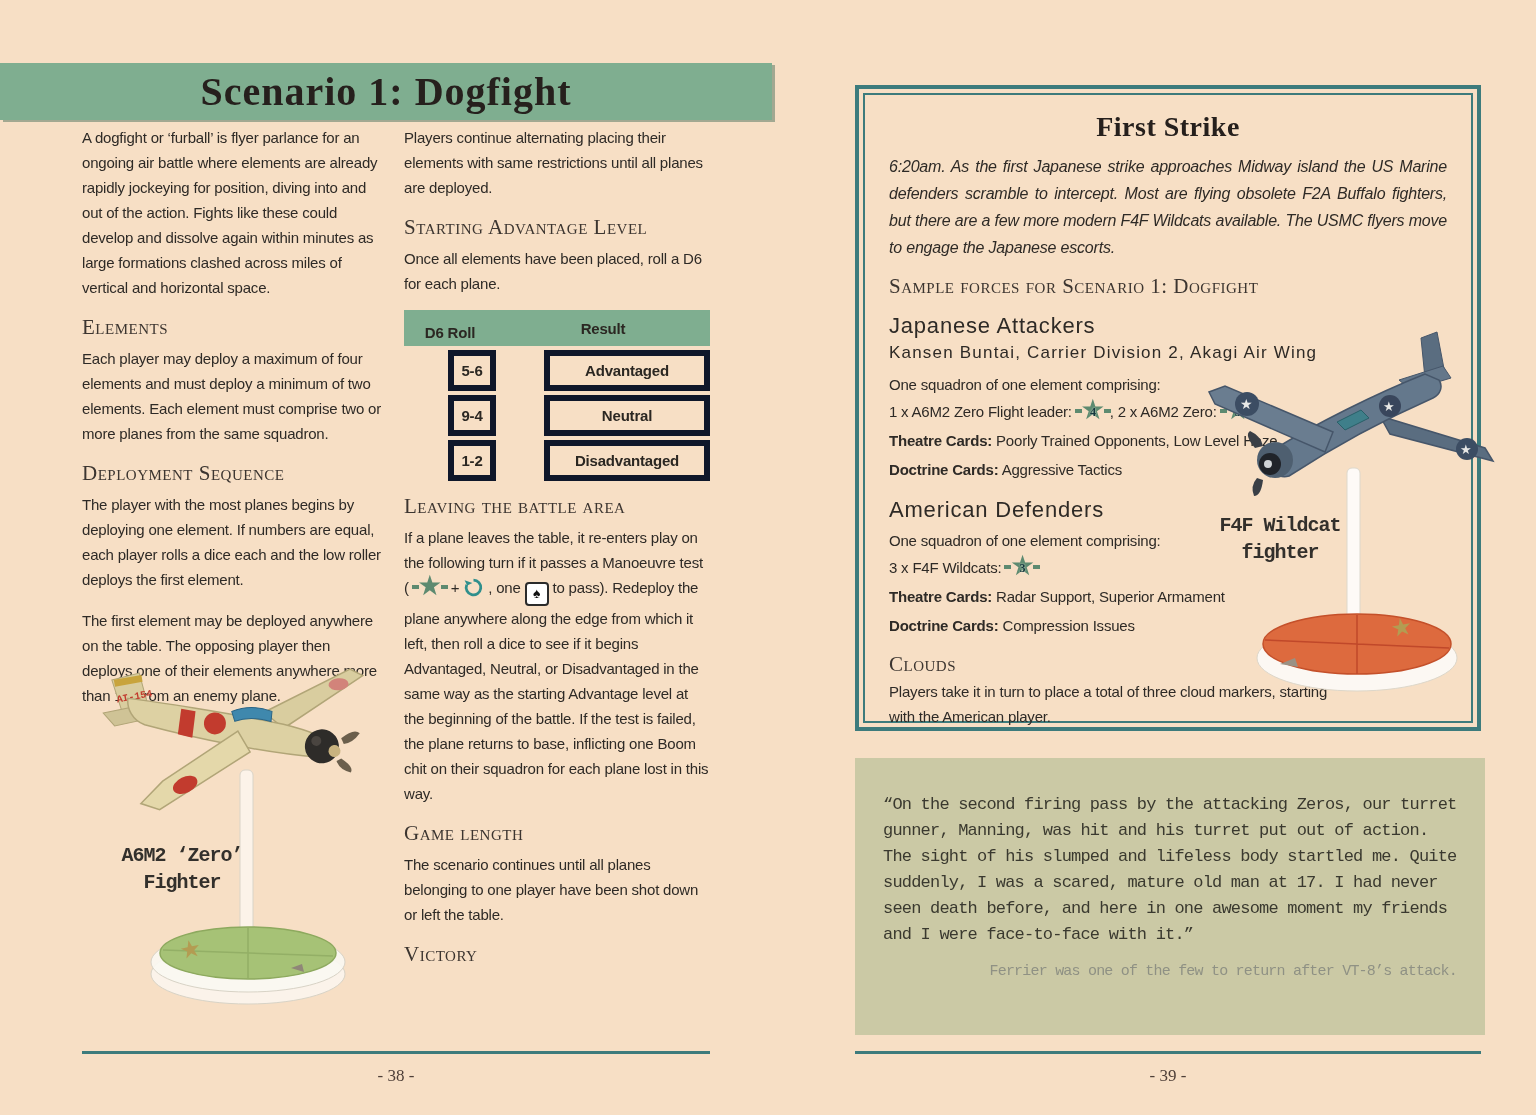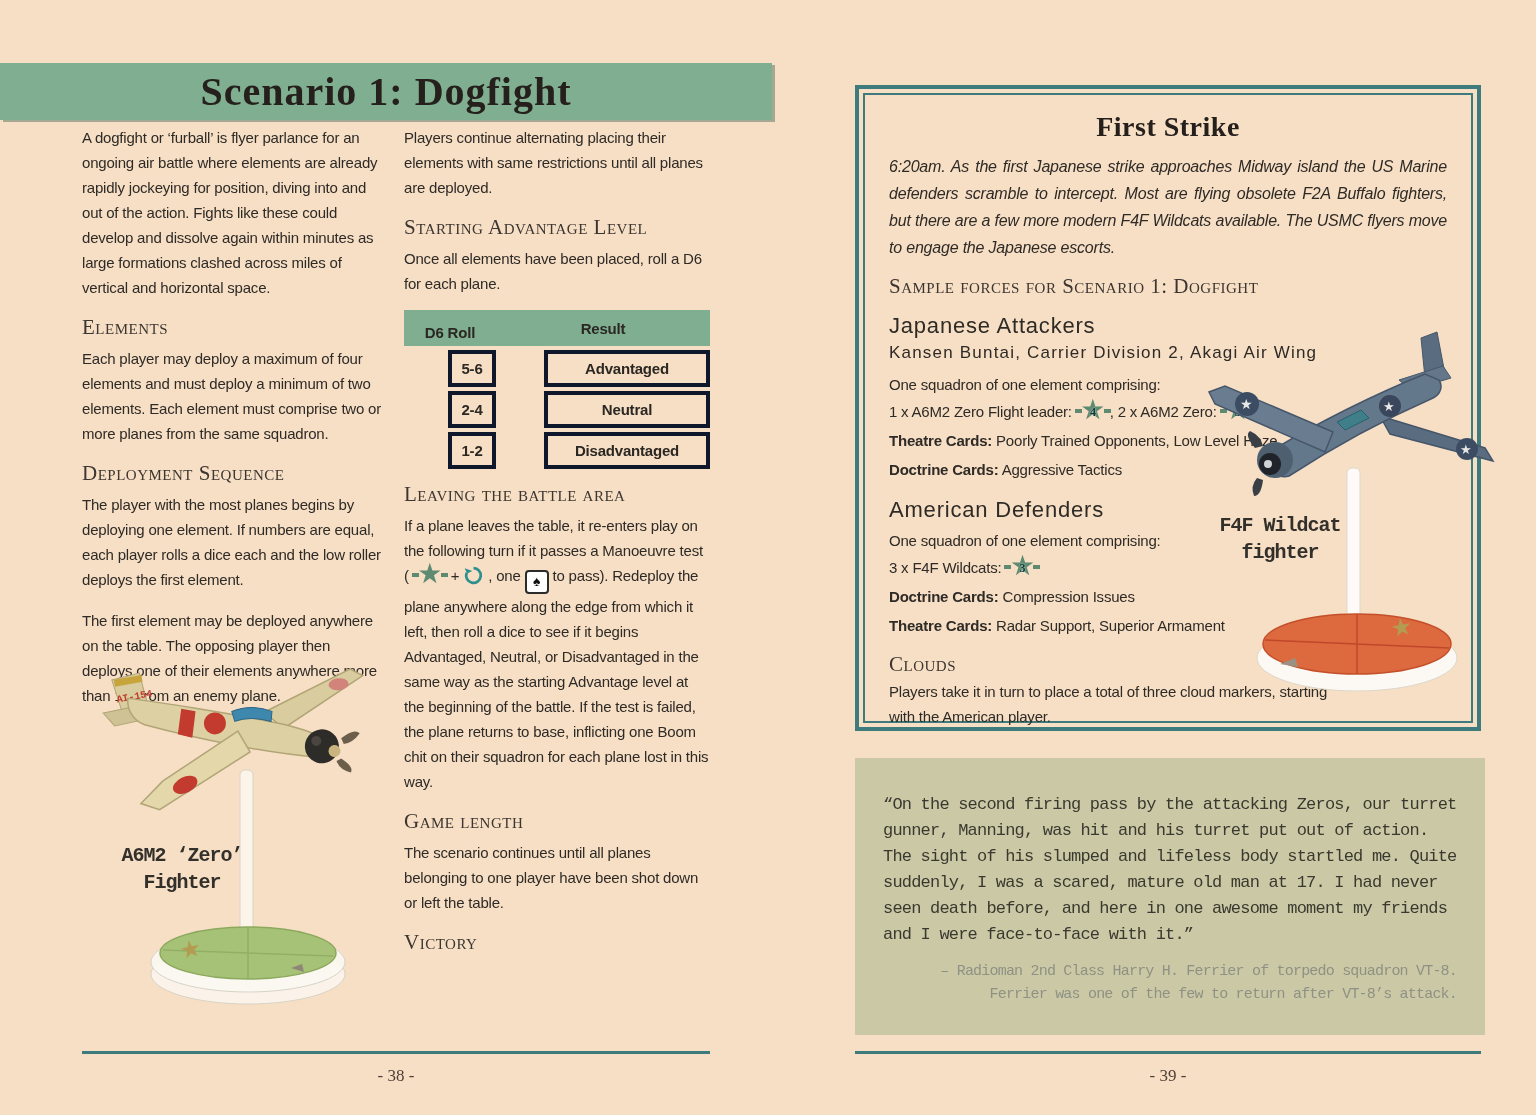--- a/index.html
+++ b/index.html
@@ -34,21 +34,21 @@
   
   .d6table { margin:4px 0 8px 0; }
   .d6table .thead {
     display:flex; background:#7fae90; height:36px; align-items:center;
     font-weight:700; font-size:15px; color:#2b2722;
   }
   .d6table .thead .c1 { width:92px; text-align:center;margin-top:8px; }
   .d6table .thead .c2 { flex:1; text-align:center; }
   .d6table .tbody { display:grid; grid-template-columns:92px 1fr; gap:4px; margin-top:4px; }
   .d6table .cell {
-    border:4px solid #0f172a; height:29px; display:flex; align-items:center;
+    border:6px solid #0f172a; height:29px; display:flex; align-items:center;
     justify-content:center; font-weight:700; font-size:15px; color:#2b2722;margin-left:44px;
   }
 
   
   .winged-star { position:relative; display:inline-block; width:34px; height:24px; vertical-align:-6px; }
   .winged-star .star {
     position:absolute; left:50%; top:50%; transform:translate(-50%,-54%);
     font-size:28px; line-height:1; color:#5d8a70;
   }
   .winged-star::before, .winged-star::after {
@@ -155,21 +155,21 @@
     <p>Once all elements have been placed, roll a D6 for each plane.</p>
 
     <div class="d6table">
       <div class="thead">
         <span class="c1">D6 Roll</span>
         <span class="c2">Result</span>
       </div>
       <div class="tbody">
         <div class="cell">5-6</div>
         <div class="cell">Advantaged</div>
-        <div class="cell">2-4</div>
+        <div class="cell">9-4</div>
         <div class="cell">Neutral</div>
         <div class="cell">1-2</div>
         <div class="cell">Disadvantaged</div>
       </div>
     </div>
 
     <h3 class="sc">Leaving the battle area</h3>
     <p>
       <span>If a plane leaves the table, it re-enters play on the following turn if it passes a Manoeuvre test (</span>
       <span class="winged-star"><span class="star">★</span></span>
@@ -248,22 +248,22 @@
         <p class="mt"><strong>Doctrine Cards:</strong> <span>Aggressive Tactics</span></p>
       </div>
 
       <div class="force" style="margin-top:10px;">
         <h4>American Defenders</h4>
         <p>One squadron of one element comprising:</p>
         <p>
           <span>3 x F4F Wildcats:</span>
           <span class="winged-star"><span class="star">★</span><span class="num">3</span></span>
         </p>
+        <p class="mt"><strong>Theatre Cards:</strong> <span>Radar Support, Superior Armament</span></p>
         <p class="mt"><strong>Doctrine Cards:</strong> <span>Compression Issues</span></p>
-        <p class="mt"><strong>Theatre Cards:</strong> <span>Radar Support, Superior Armament</span></p>
       </div>
 
       <div class="clouds" style="margin-top:12px;">
         <h3 class="sc" style="margin-bottom:2px;">Clouds</h3>
         <p>Players take it in turn to place a total of three cloud markers, starting with the American player.</p>
       </div>
     </div>
   </div>
 
   <svg class="plane-svg wildcat-svg" width="345" height="375" viewBox="0 0 345 375">
@@ -297,21 +297,20 @@
     </g>
   </svg>
   <div class="caption wildcat-caption">
     <div>F4F Wildcat</div>
     <div>fighter</div>
   </div>
 
   <div class="quote-box">
     <p>“On the second firing pass by the attacking Zeros, our turret gunner, Manning, was hit and his turret put out of action. The sight of his slumped and lifeless body startled me. Quite suddenly, I was a scared, mature old man at 17. I had never seen death before, and here in one awesome moment my friends and I were face-to-face with it.”</p>
     <div class="quote-attr">
-      <div>– Radioman 2nd Class Harry H. Ferrier of torpedo squadron VT-8.</div>
       <div>Ferrier was one of the few to return after VT-8’s attack.</div>
     </div>
   </div>
 
   <div class="footer-rule rule-right"></div>
   <div class="pagenum pn-right">- 39 -</div>
 
 </div>
 
 </body></html>

